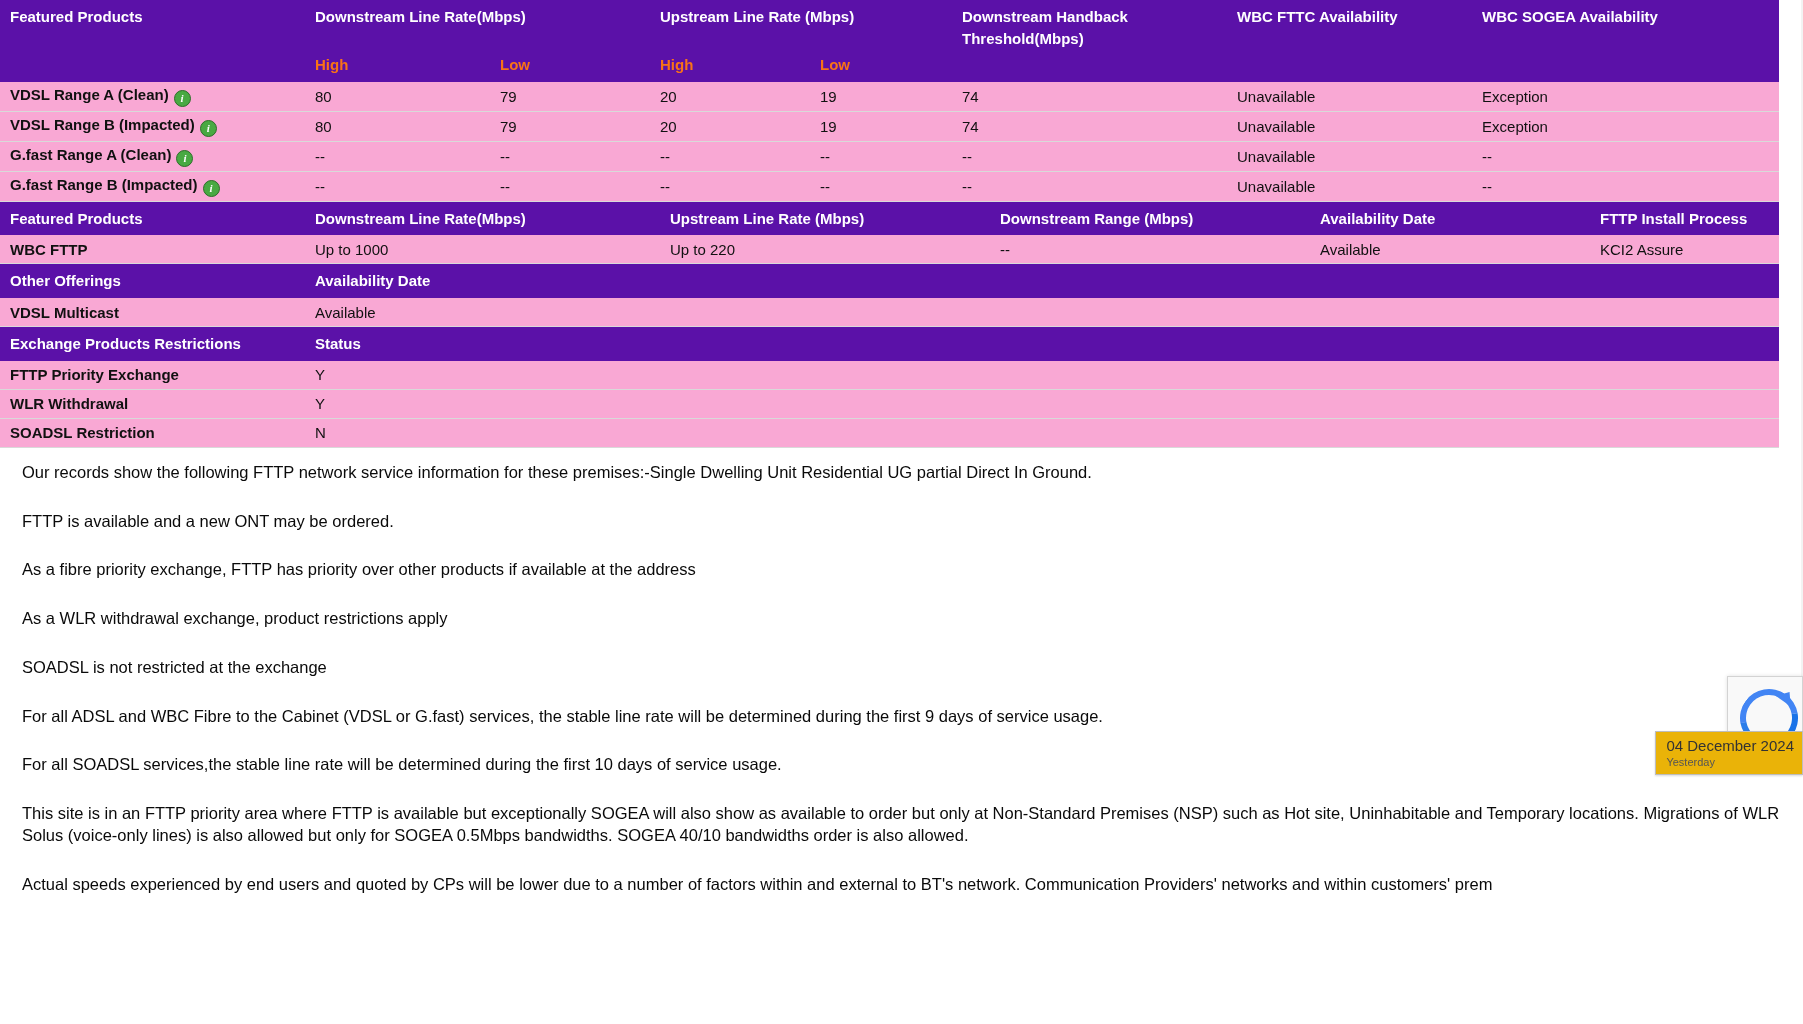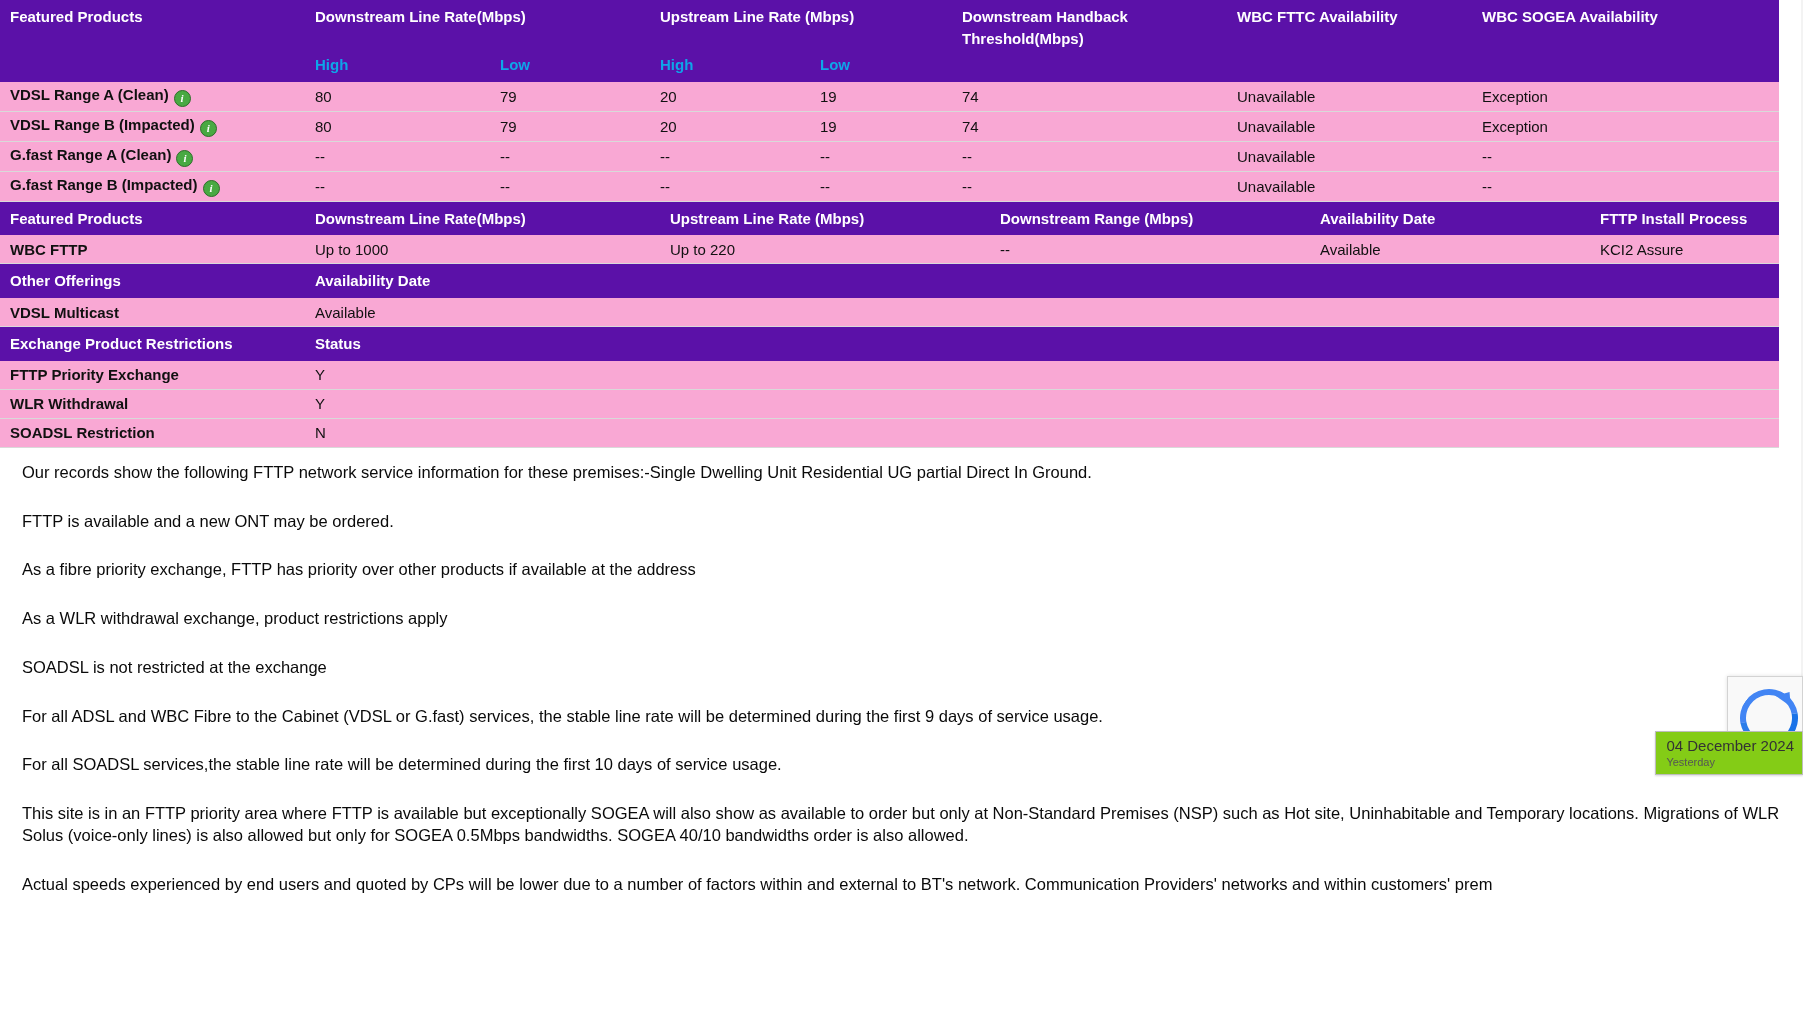--- a/index.html
+++ b/index.html
@@ -35,21 +35,21 @@
     color: #ffffff;
     font-weight: bold;
     text-align: left;
     vertical-align: top;
     padding: 6px 6px 6px 10px;
     line-height: 1.45;
     border: none;
   }
   .sub-row td {
     background: #5b11a8;
-    color: #0ea5e9;
+    color: #f97316;
     font-weight: bold;
     text-align: left;
     vertical-align: top;
     padding: 0 6px 8px 10px;
     line-height: 1.2;
     border: none;
   }
   .data-row td {
     background: #f9a8d4;
     color: #111111;
@@ -129,21 +129,21 @@
     top: -10px;
     width: 0; height: 0;
     border-left: 9px solid transparent;
     border-right: 9px solid transparent;
     border-bottom: 11px solid #4285f4;
   }
   .date-tooltip {
     position: absolute;
     right: 0px;
     top: 731px;
-    background: #84cc16;
+    background: #eab308;
     border: 1px solid #bdbdbd;
     color: #333333;
     font-size: 15px;
     padding: 5px 8px 6px 10px;
     white-space: nowrap;
     box-shadow: 0 1px 2px rgba(0,0,0,0.15);
   }
   .date-tooltip .sub {
     display: block;
     font-size: 11px;
@@ -293,21 +293,21 @@
   </div>
 
   <div class="tbl-block">
     <table>
       <colgroup>
         <col style="width:305px">
         <col style="width:1474px">
       </colgroup>
       <tbody>
           <tr class="hdr-row">
-        <td>Exchange Product Restrictions</td>
+        <td>Exchange Products Restrictions</td>
         <td>Status</td>
       </tr>
       <tr class="data-row">
         <td class="lbl">FTTP Priority Exchange</td>
         <td>Y</td>
       </tr>
       <tr class="data-row">
         <td class="lbl">WLR Withdrawal</td>
         <td>Y</td>
       </tr>

